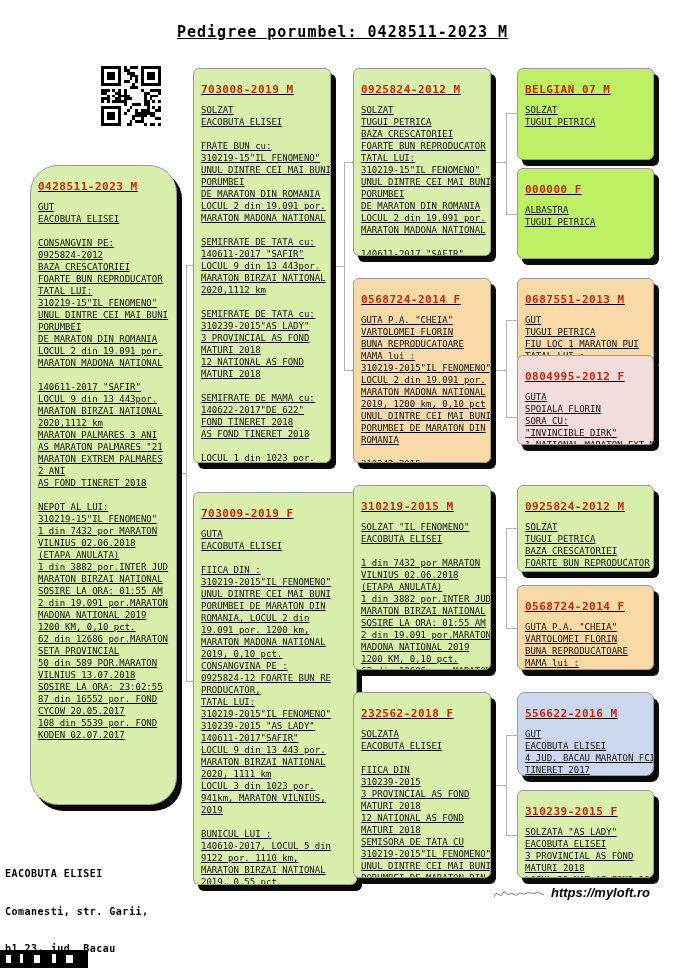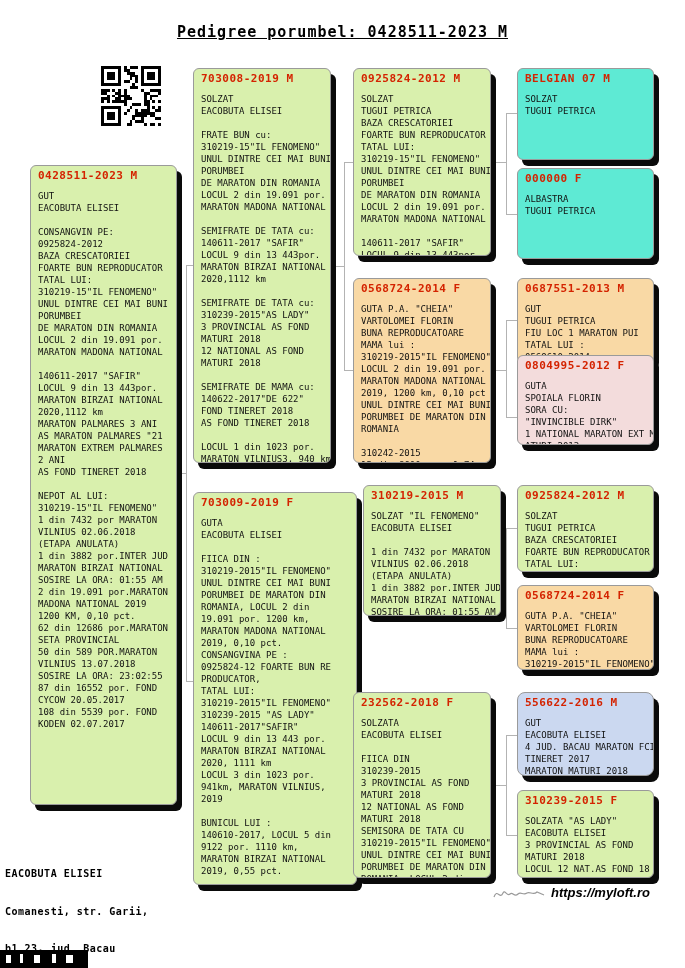--- a/index.html
+++ b/index.html
@@ -8,28 +8,28 @@
     font-family:"DejaVu Sans Mono","Liberation Mono",monospace;overflow:hidden;
   }
   .title{
     position:absolute;top:22px;left:0;width:100%;text-align:center;
     font:bold 15px/20px "DejaVu Sans Mono",monospace;letter-spacing:1px;color:#000;text-decoration:underline;
   }
   .qr{position:absolute;left:101px;top:66px;width:60px;height:60px;}
   .qr svg rect{fill:#000;}
   .pbox{
     position:absolute;border:1px solid #9a9a9a;border-radius:6px;
-    box-shadow:5px 6px 0 0 #0a0a0a;padding:2px 7px;box-sizing:border-box;
-    overflow:hidden;z-index:2;
+    box-shadow:5px 6px 0 0 #0a0a0a;padding:13px 7px;box-sizing:border-box;
+    overflow:hidden;z-index:2;text-decoration:underline;
   }
   .green{background:#d9f0ad;}
   .peach{background:#f9d9a5;}
   .pink{background:#f3dcdc;}
   .blue{background:#cbd8f0;}
-  .whitebg{background:#5eead4;}
+  .whitebg{background:#bef264;}
   .pbox-id{font:bold 11px/16px "DejaVu Sans Mono",monospace;color:#d42300;margin-bottom:6px;letter-spacing:0.5px;white-space:pre;}
   .pbox-body{font:9px/12px "DejaVu Sans Mono",monospace;color:#111;white-space:pre;}
   .connector{position:absolute;background:#b3b3b3;z-index:1;}
   .owner{
     position:absolute;left:5px;top:843px;
     font:bold 10px/12.5px "DejaVu Sans Mono",monospace;color:#000;letter-spacing:0.5px;white-space:pre;
   }
   .owner .owner-name{font-weight:bold;}
   .sig{position:absolute;left:492px;top:884px;width:55px;height:20px;}
   .site-link{
@@ -264,21 +264,21 @@
         <rect x="13" y="19" width="1" height="1"></rect>
         <rect x="14" y="19" width="1" height="1"></rect>
         <rect x="9" y="20" width="1" height="1"></rect>
         <rect x="10" y="20" width="1" height="1"></rect>
         <rect x="15" y="20" width="1" height="1"></rect>
         <rect x="17" y="20" width="1" height="1"></rect>
         <rect x="18" y="20" width="1" height="1"></rect>
         <rect x="20" y="20" width="1" height="1"></rect>
       </svg></div>
 
-  <div class="pbox green" style="left:30px;top:165px;width:147px;height:640px;">
+  <div class="pbox green" style="left:30px;top:165px;width:147px;height:640px;border-radius:28px;">
     <div class="pbox-id">0428511-2023 M</div>
     <div class="pbox-body">GUT
 EACOBUTA ELISEI
 
 CONSANGVIN PE:
 0925824-2012
 BAZA CRESCATORIEI
 FOARTE BUN REPRODUCATOR
 TATAL LUI:
 310219-15"IL FENOMENO"
@@ -415,21 +415,21 @@
 LOCUL 2 din 19.091 por.
 MARATON MADONA NATIONAL
 2019, 1200 km, 0,10 pct
 UNUL DINTRE CEI MAI BUNI
 PORUMBEI DE MARATON DIN
 ROMANIA
 
 310242-2015
 15 din 8600 por. 1,74pct</div>
   </div>
-  <div class="pbox green" style="left:353px;top:485px;width:138px;height:131px;margin-left:10px;">
+  <div class="pbox green" style="left:353px;top:485px;width:138px;height:185px;">
     <div class="pbox-id">310219-2015 M</div>
     <div class="pbox-body">SOLZAT "IL FENOMENO"
 EACOBUTA ELISEI
 
 1 din 7432 por MARATON
 VILNIUS 02.06.2018
 (ETAPA ANULATA)
 1 din 3882 por.INTER JUD
 MARATON BIRZAI NATIONAL
 SOSIRE LA ORA: 01:55 AM

